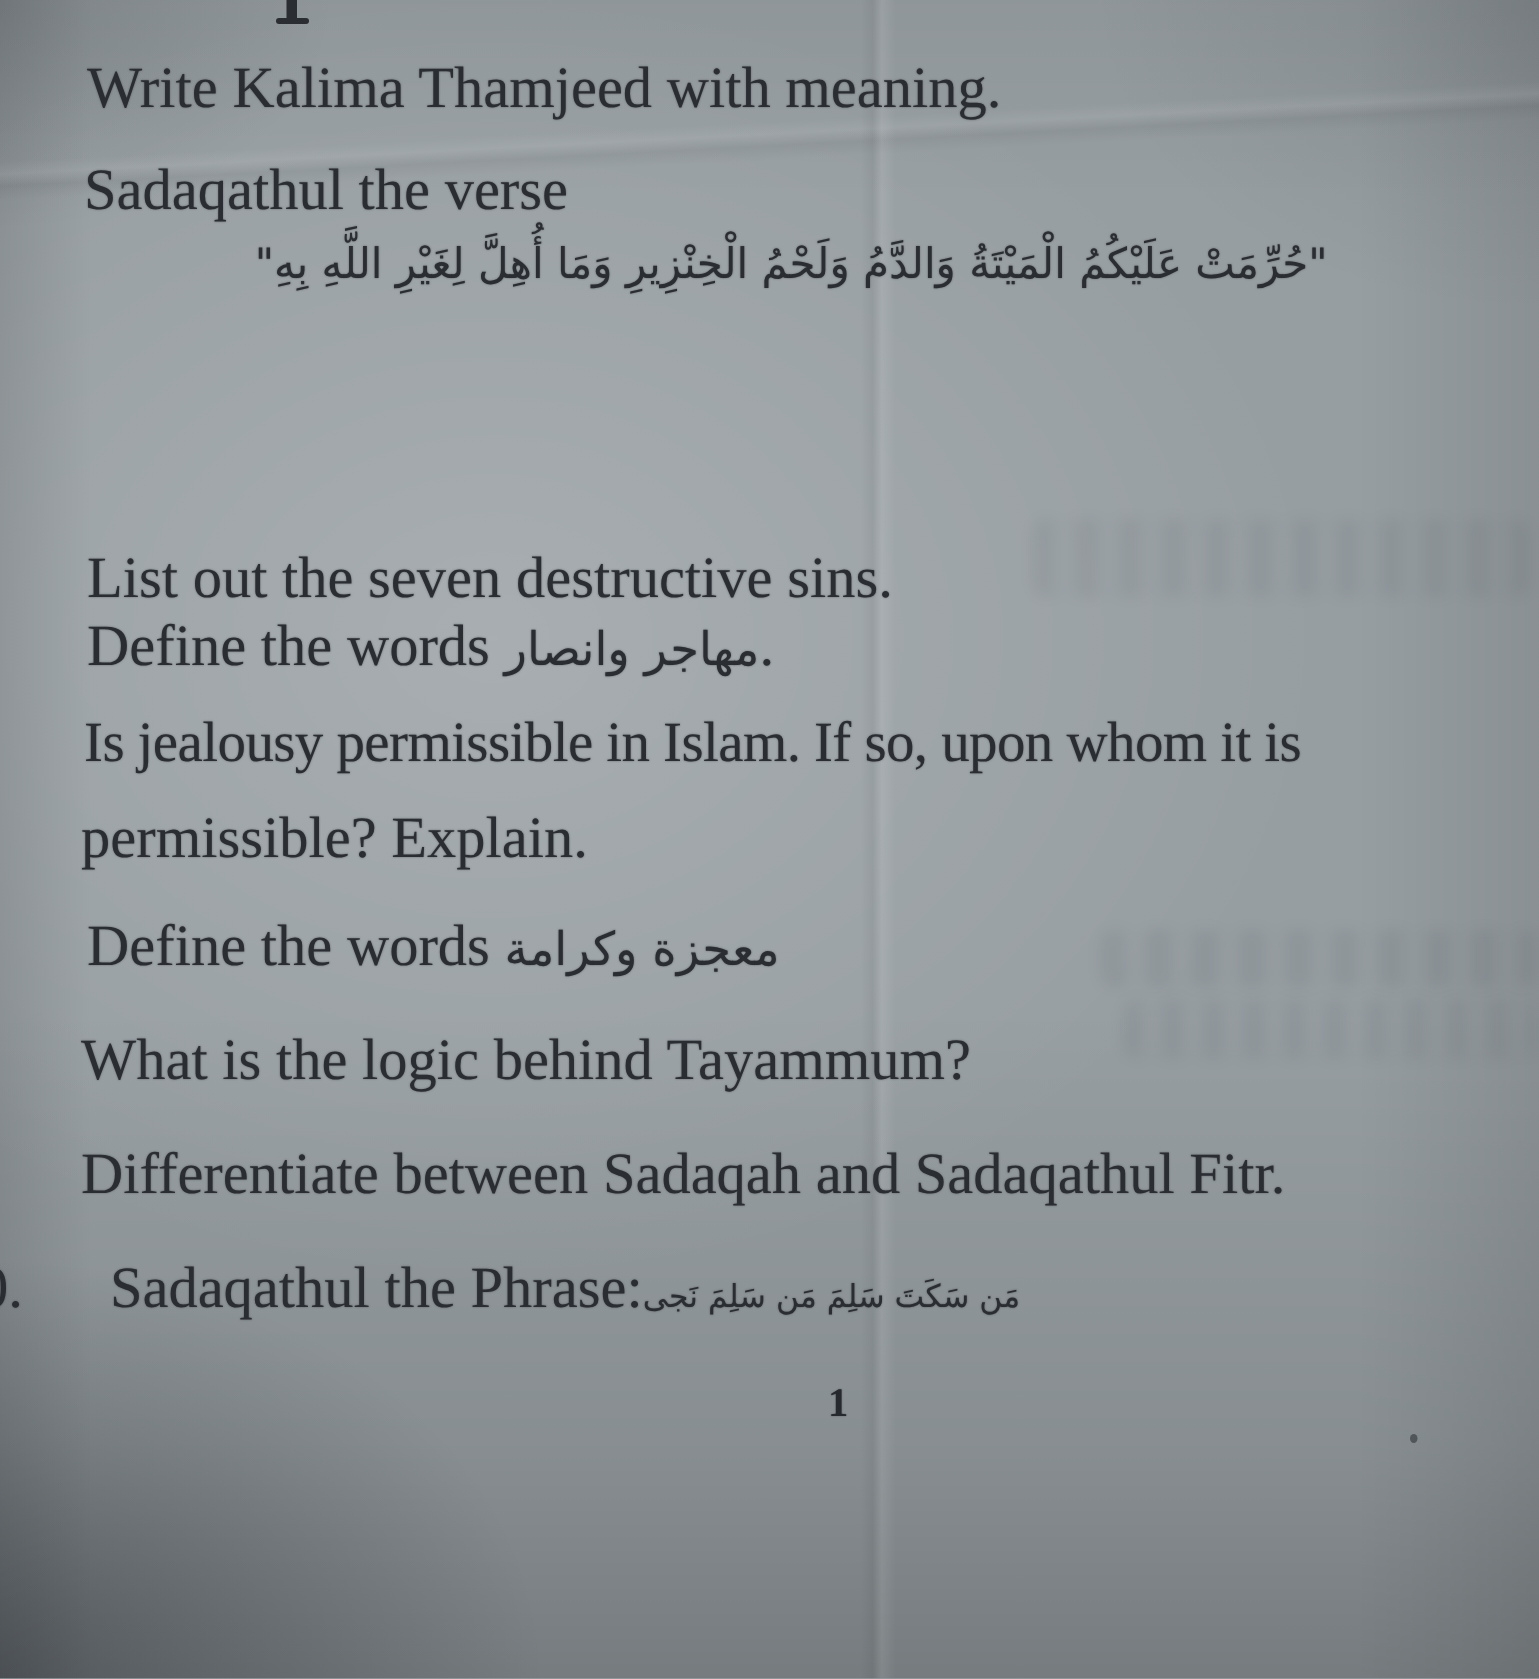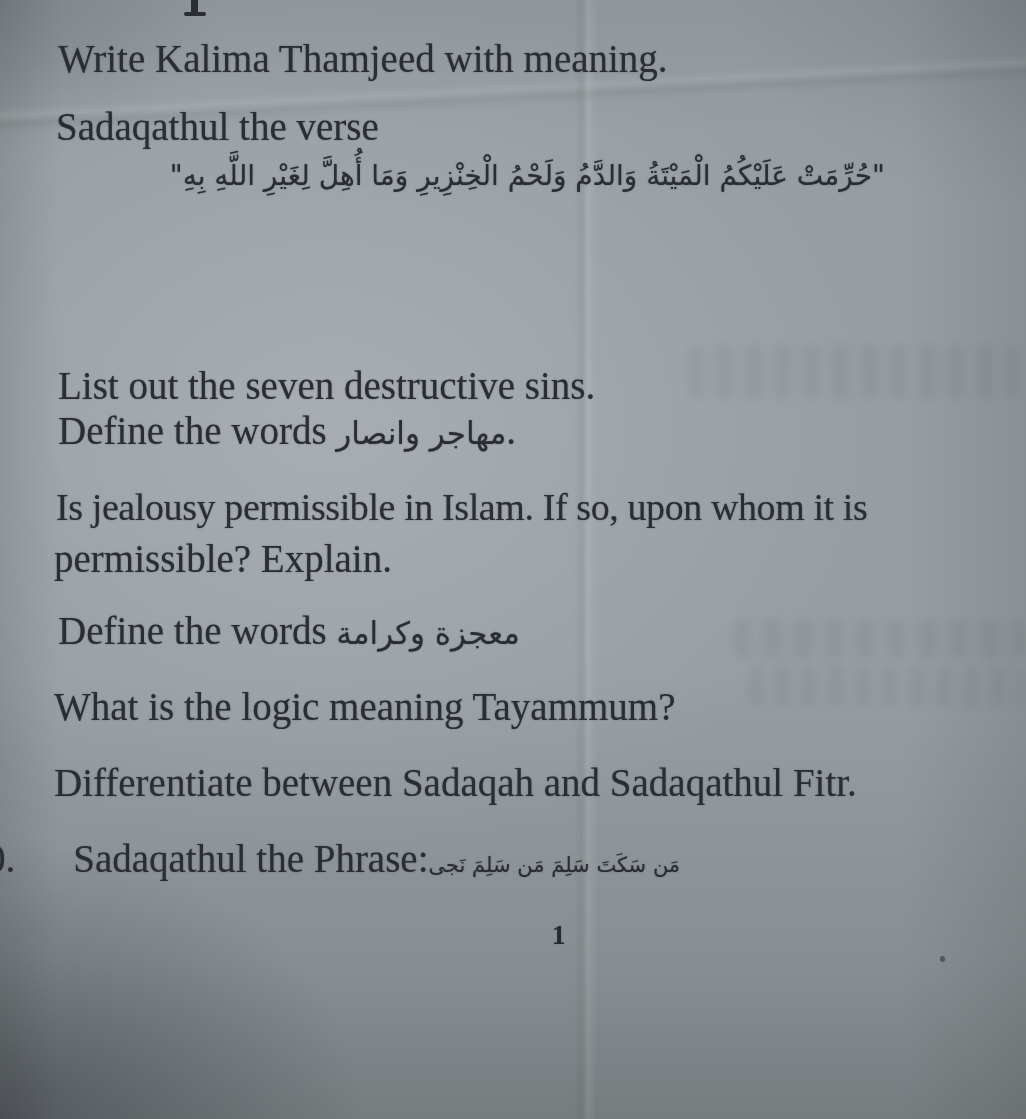--- a/index.html
+++ b/index.html
@@ -103,29 +103,29 @@
 
   <div class="line verse" style="left:55px;top:140px;" dir="rtl">"حُرِّمَتْ عَلَيْكُمُ الْمَيْتَةُ وَالدَّمُ وَلَحْمُ الْخِنْزِيرِ وَمَا أُهِلَّ لِغَيْرِ اللَّهِ بِهِ"</div>
 
 
   <div class="line" style="left:58px;top:330px;margin-top:33px;">List out the seven destructive sins.</div>
 
   <div class="line" style="left:58px;top:408px;text-align:center;">
     <span>Define the words </span><span class="ar" dir="rtl">مهاجر وانصار</span><span>.</span>
   </div>
 
-  <div class="line tight" style="left:56px;top:485px;text-align:center;">Is jealousy permissible in Islam. If so, upon whom it is</div>
+  <div class="line tight" style="left:56px;top:473px;text-align:center;">Is jealousy permissible in Islam. If so, upon whom it is</div>
 
   <div class="line" style="left:58px;top:608px;">
     <span>Define the words </span><span class="ar" dir="rtl">معجزة وكرامة</span>
   </div>
 
   <div class="line" style="left:54px;top:536px;">permissible? Explain.</div>
 
-  <div class="line" style="left:54px;top:684px;">What is the logic meaning Tayammum?</div>
+  <div class="line" style="left:54px;top:684px;">What is the logic behind Tayammum?</div>
 
   <div class="line" style="left:54px;top:760px;">Differentiate between Sadaqah and Sadaqathul Fitr.</div>
 
   <div class="line" style="left:-14px;top:836px;">
     <span class="marker">0.</span><span class="spacer"></span><span>Sadaqathul the Phrase:</span><span class="ar phrase-ar" dir="rtl">مَن سَكَتَ سَلِمَ مَن سَلِمَ نَجى</span>
   </div>
 
   <div class="pagenum">1</div>
 
   <div class="ghost ghost1"></div>

